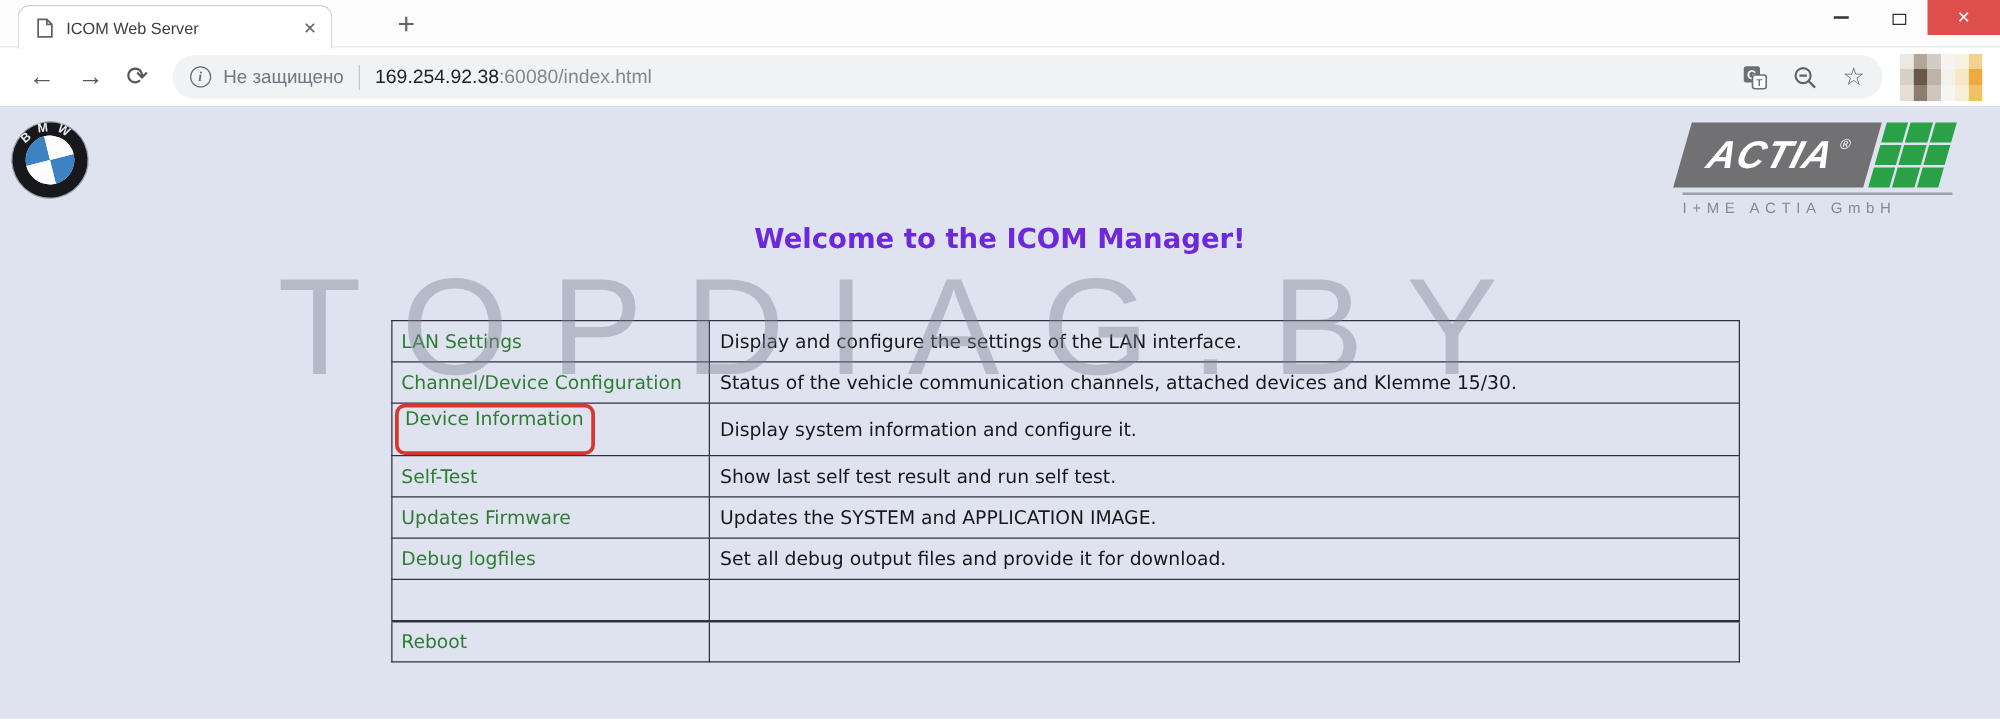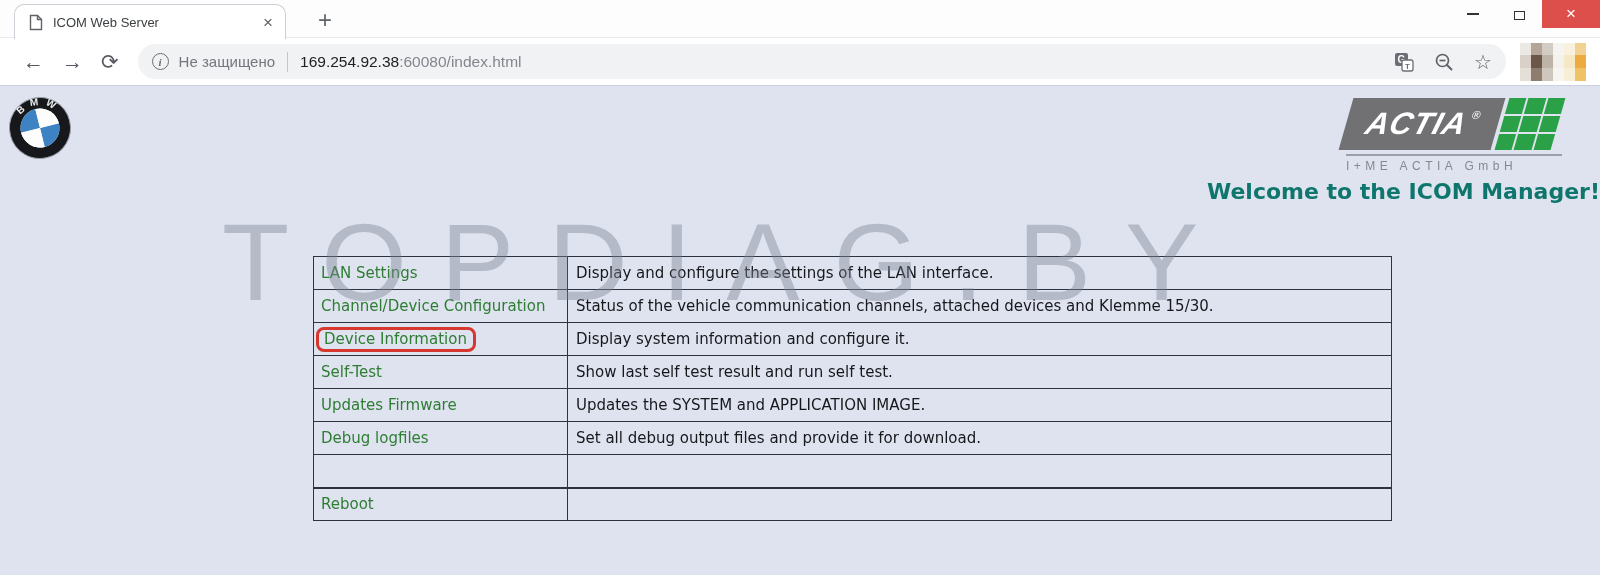--- a/index.html
+++ b/index.html
@@ -3,21 +3,21 @@
 <meta charset="utf-8">
 <style>
   * { margin:0; padding:0; box-sizing:border-box; }
   html,body { width:1600px; height:576px; overflow:hidden; }
   body { font-family:"Liberation Sans", sans-serif; background:#fff; }
 
   .window { position:relative; width:1600px; height:576px; }
 
   
   .titlebar { position:relative; height:38px; background:#fdfdfd; border-bottom:1px solid #e6e8ec; }
-  .tab { position:absolute; left:14px; top:4px; width:272px; height:35px; background:#fff;
+  .tab { position:absolute; left:14px; top:4px; width:252px; height:35px; background:#fff;
          border:1px solid #cbd0d6; border-bottom:none; border-radius:10px 10px 0 0;
          display:flex; align-items:center; padding:0 10px 0 14px; z-index:2; }
   .tab-title { flex:1; font-size:13px; color:#3c4043; margin-left:10px; white-space:nowrap;
                overflow:hidden; }
   .tab-close { font-size:17px; color:#5f6368; line-height:1; cursor:default; padding:0 2px; }
   .newtab-btn { position:absolute; left:318px; top:6px; font-size:24px; font-weight:300;
                 color:#5f6368; line-height:28px; }
   .win-controls { position:absolute; right:0; top:0; height:28px; display:flex; align-items:stretch; }
   .win-btn { width:46px; display:flex; align-items:center; justify-content:center; }
   .minimize-glyph { width:12px; height:2px; background:#2f3237; }
@@ -61,31 +61,31 @@
   .actia-brand { font-style:italic; font-weight:bold; font-size:31px; letter-spacing:1px;
                  font-family:"Liberation Sans", sans-serif; }
   .actia-reg { font-size:11px; vertical-align:top; position:relative; top:-9px; left:2px; }
   .actia-grid { margin-left:4px; width:56px; height:52px; display:grid;
                 grid-template-columns:repeat(3,1fr); grid-template-rows:repeat(3,1fr); gap:2px; }
   .actia-grid span { background:#2aa146; }
   .actia-rule { margin-top:4px; height:1.5px; background:#9aa0a8; }
   .actia-sub { margin-top:3px; font-size:12px; color:#85898f; letter-spacing:4.5px;
                white-space:nowrap; font-family:"Liberation Sans", sans-serif; }
 
-  .page-heading { position:absolute; top:93px; left:0; width:100%; text-align:right;
-                  font-size:22px; font-weight:bold; color:#0f766e; }
+  .page-heading { position:absolute; top:93px; left:0; width:100%; text-align:center;
+                  font-size:22px; font-weight:bold; color:#6d28d9; }
 
   .menu-table { position:absolute; left:313px; top:170px; border-collapse:collapse;
                 table-layout:fixed; width:1079px; }
   .menu-table td { border:1px solid #2e3340; height:33px; font-size:15px; padding:0 8px;
                    color:#17181c; overflow:hidden; white-space:nowrap; }
   .menu-table td.cell-link { width:254px; padding-left:7px; }
   .menu-link { color:#2e7d33; cursor:pointer; }
   .menu-link.highlighted { display:inline-block; border:3px solid #d6382f; border-radius:8px;
-                   padding:0 6px 1px 5px; margin-left:-5px; }
+                   padding:0 6px 17px 5px; margin-left:-5px; }
   .menu-table tr.sep-above td { border-top-width:2px; }
 
   .watermark { position:absolute; left:222px; top:112px; width:1140px;
                font-family:Liberation Sans, sans-serif; font-size:110px; letter-spacing:34px;
                color:#7d8495; opacity:0.42; white-space:nowrap; pointer-events:none;
                z-index:5; }
 
   svg { display:block; }
 </style>
 </head>

